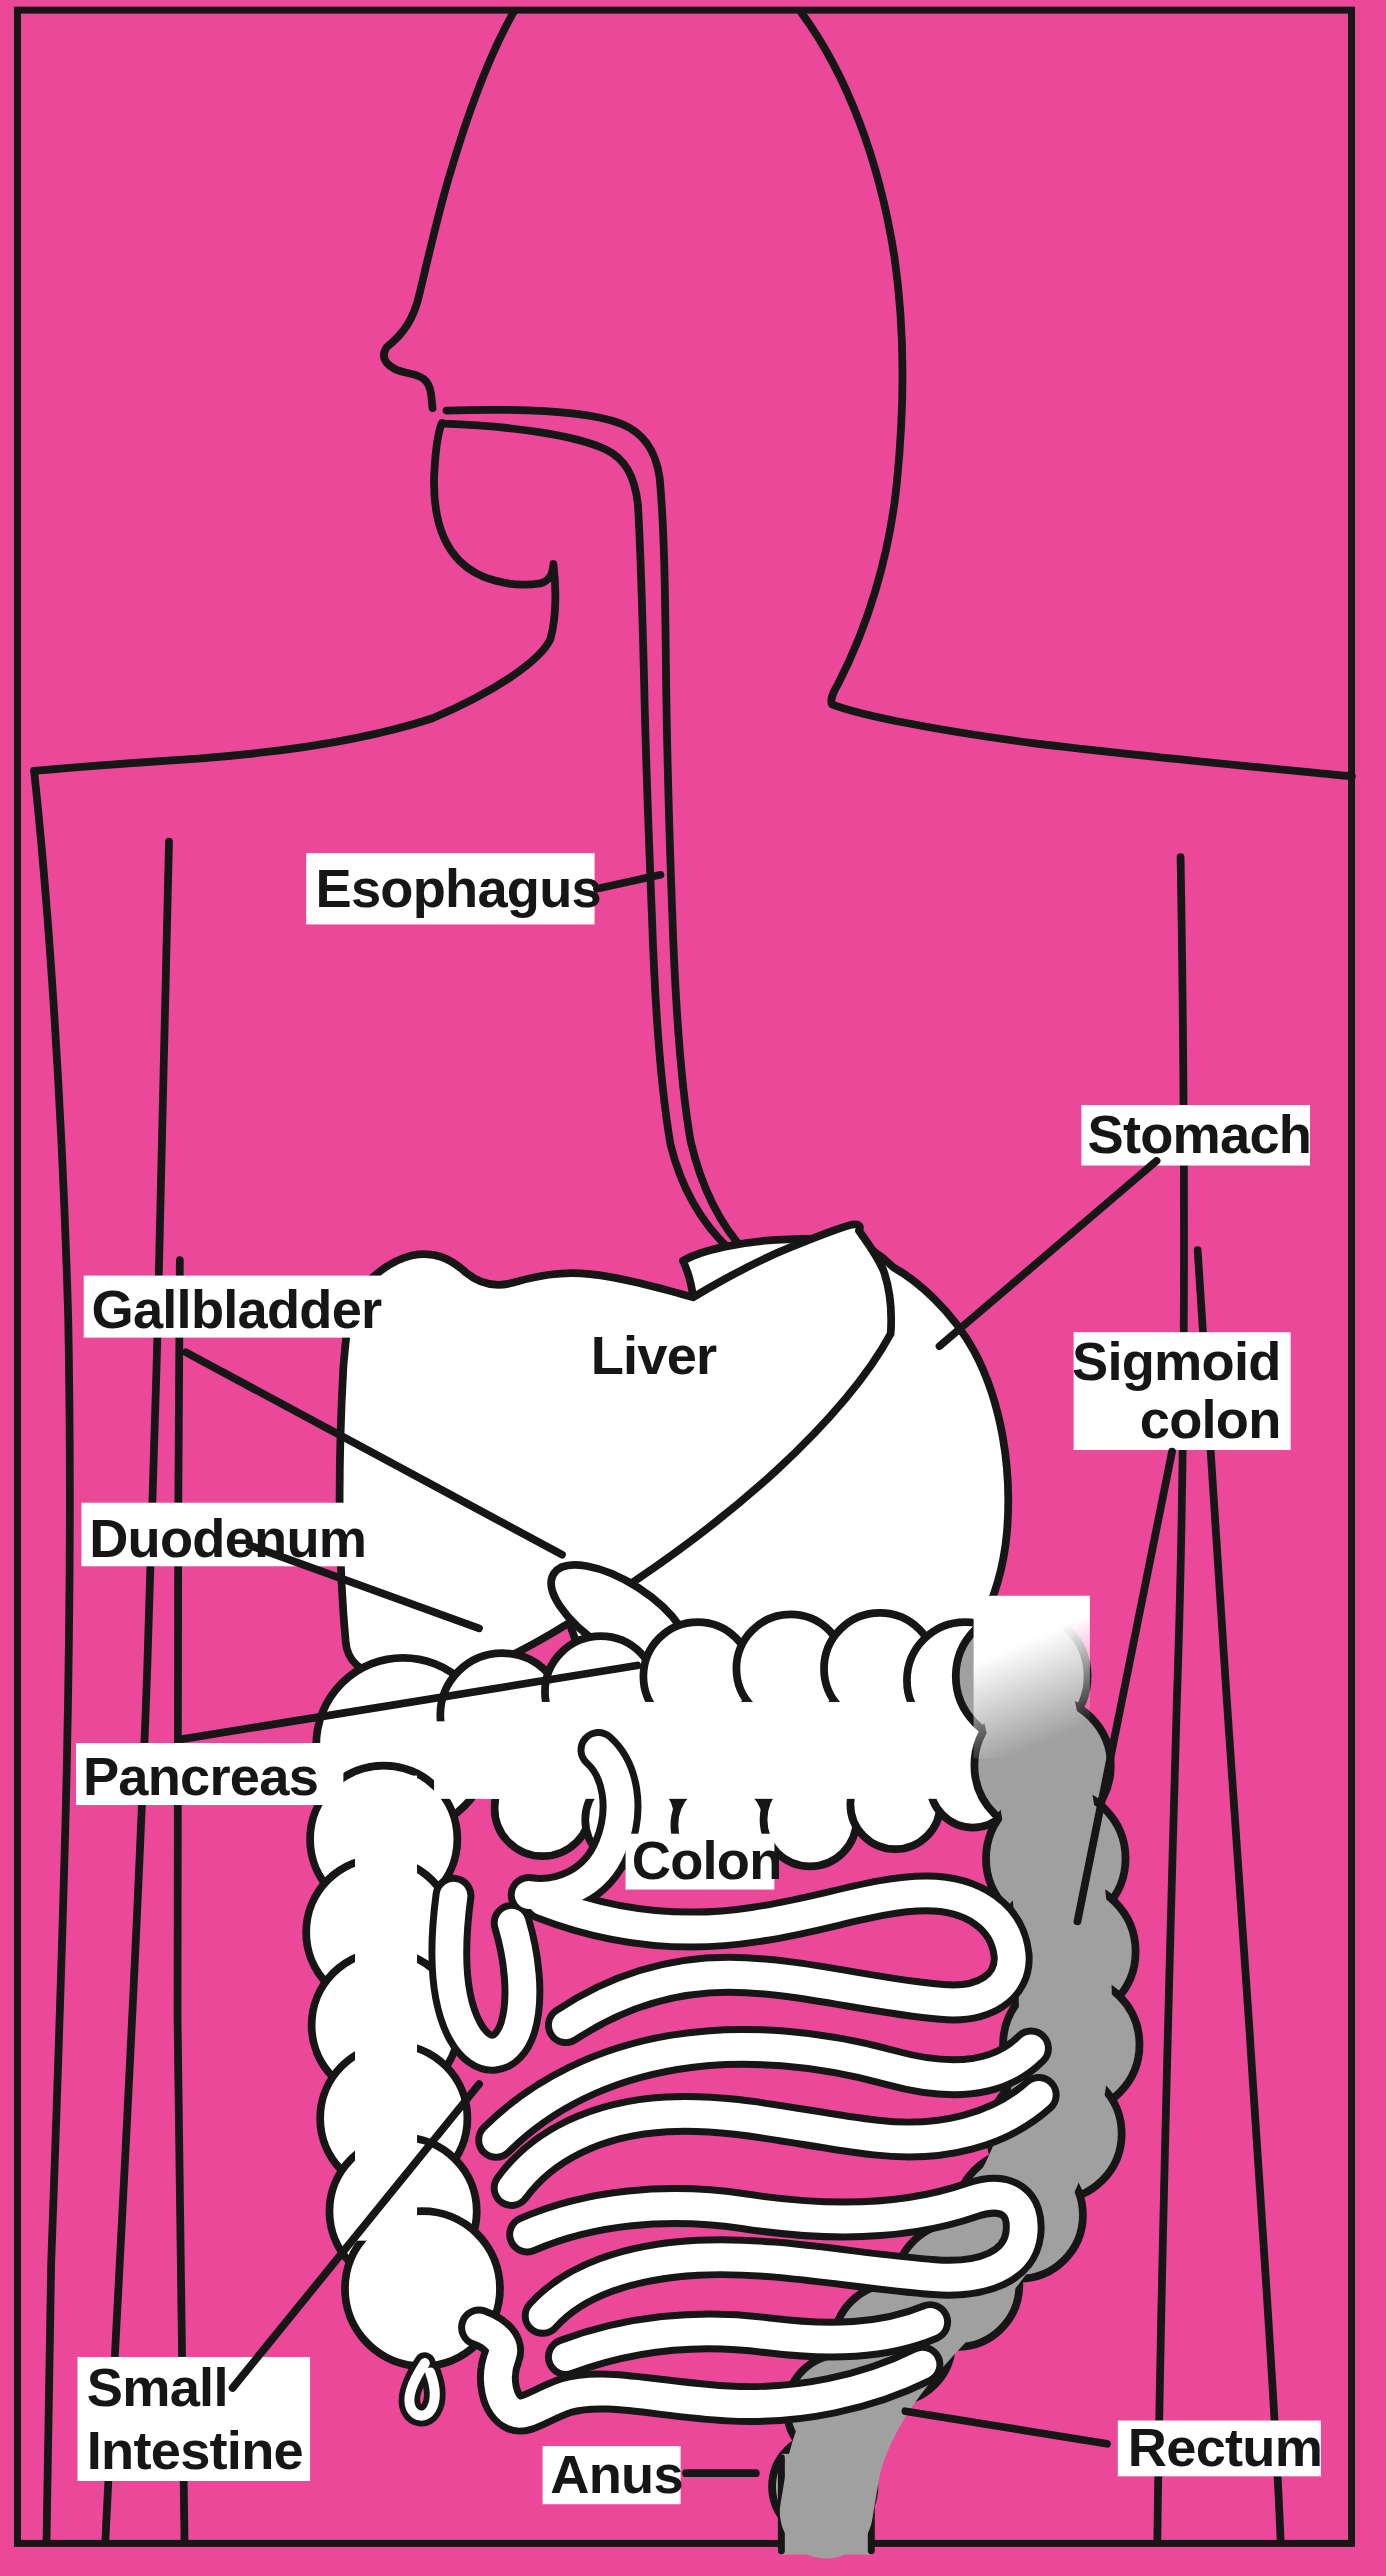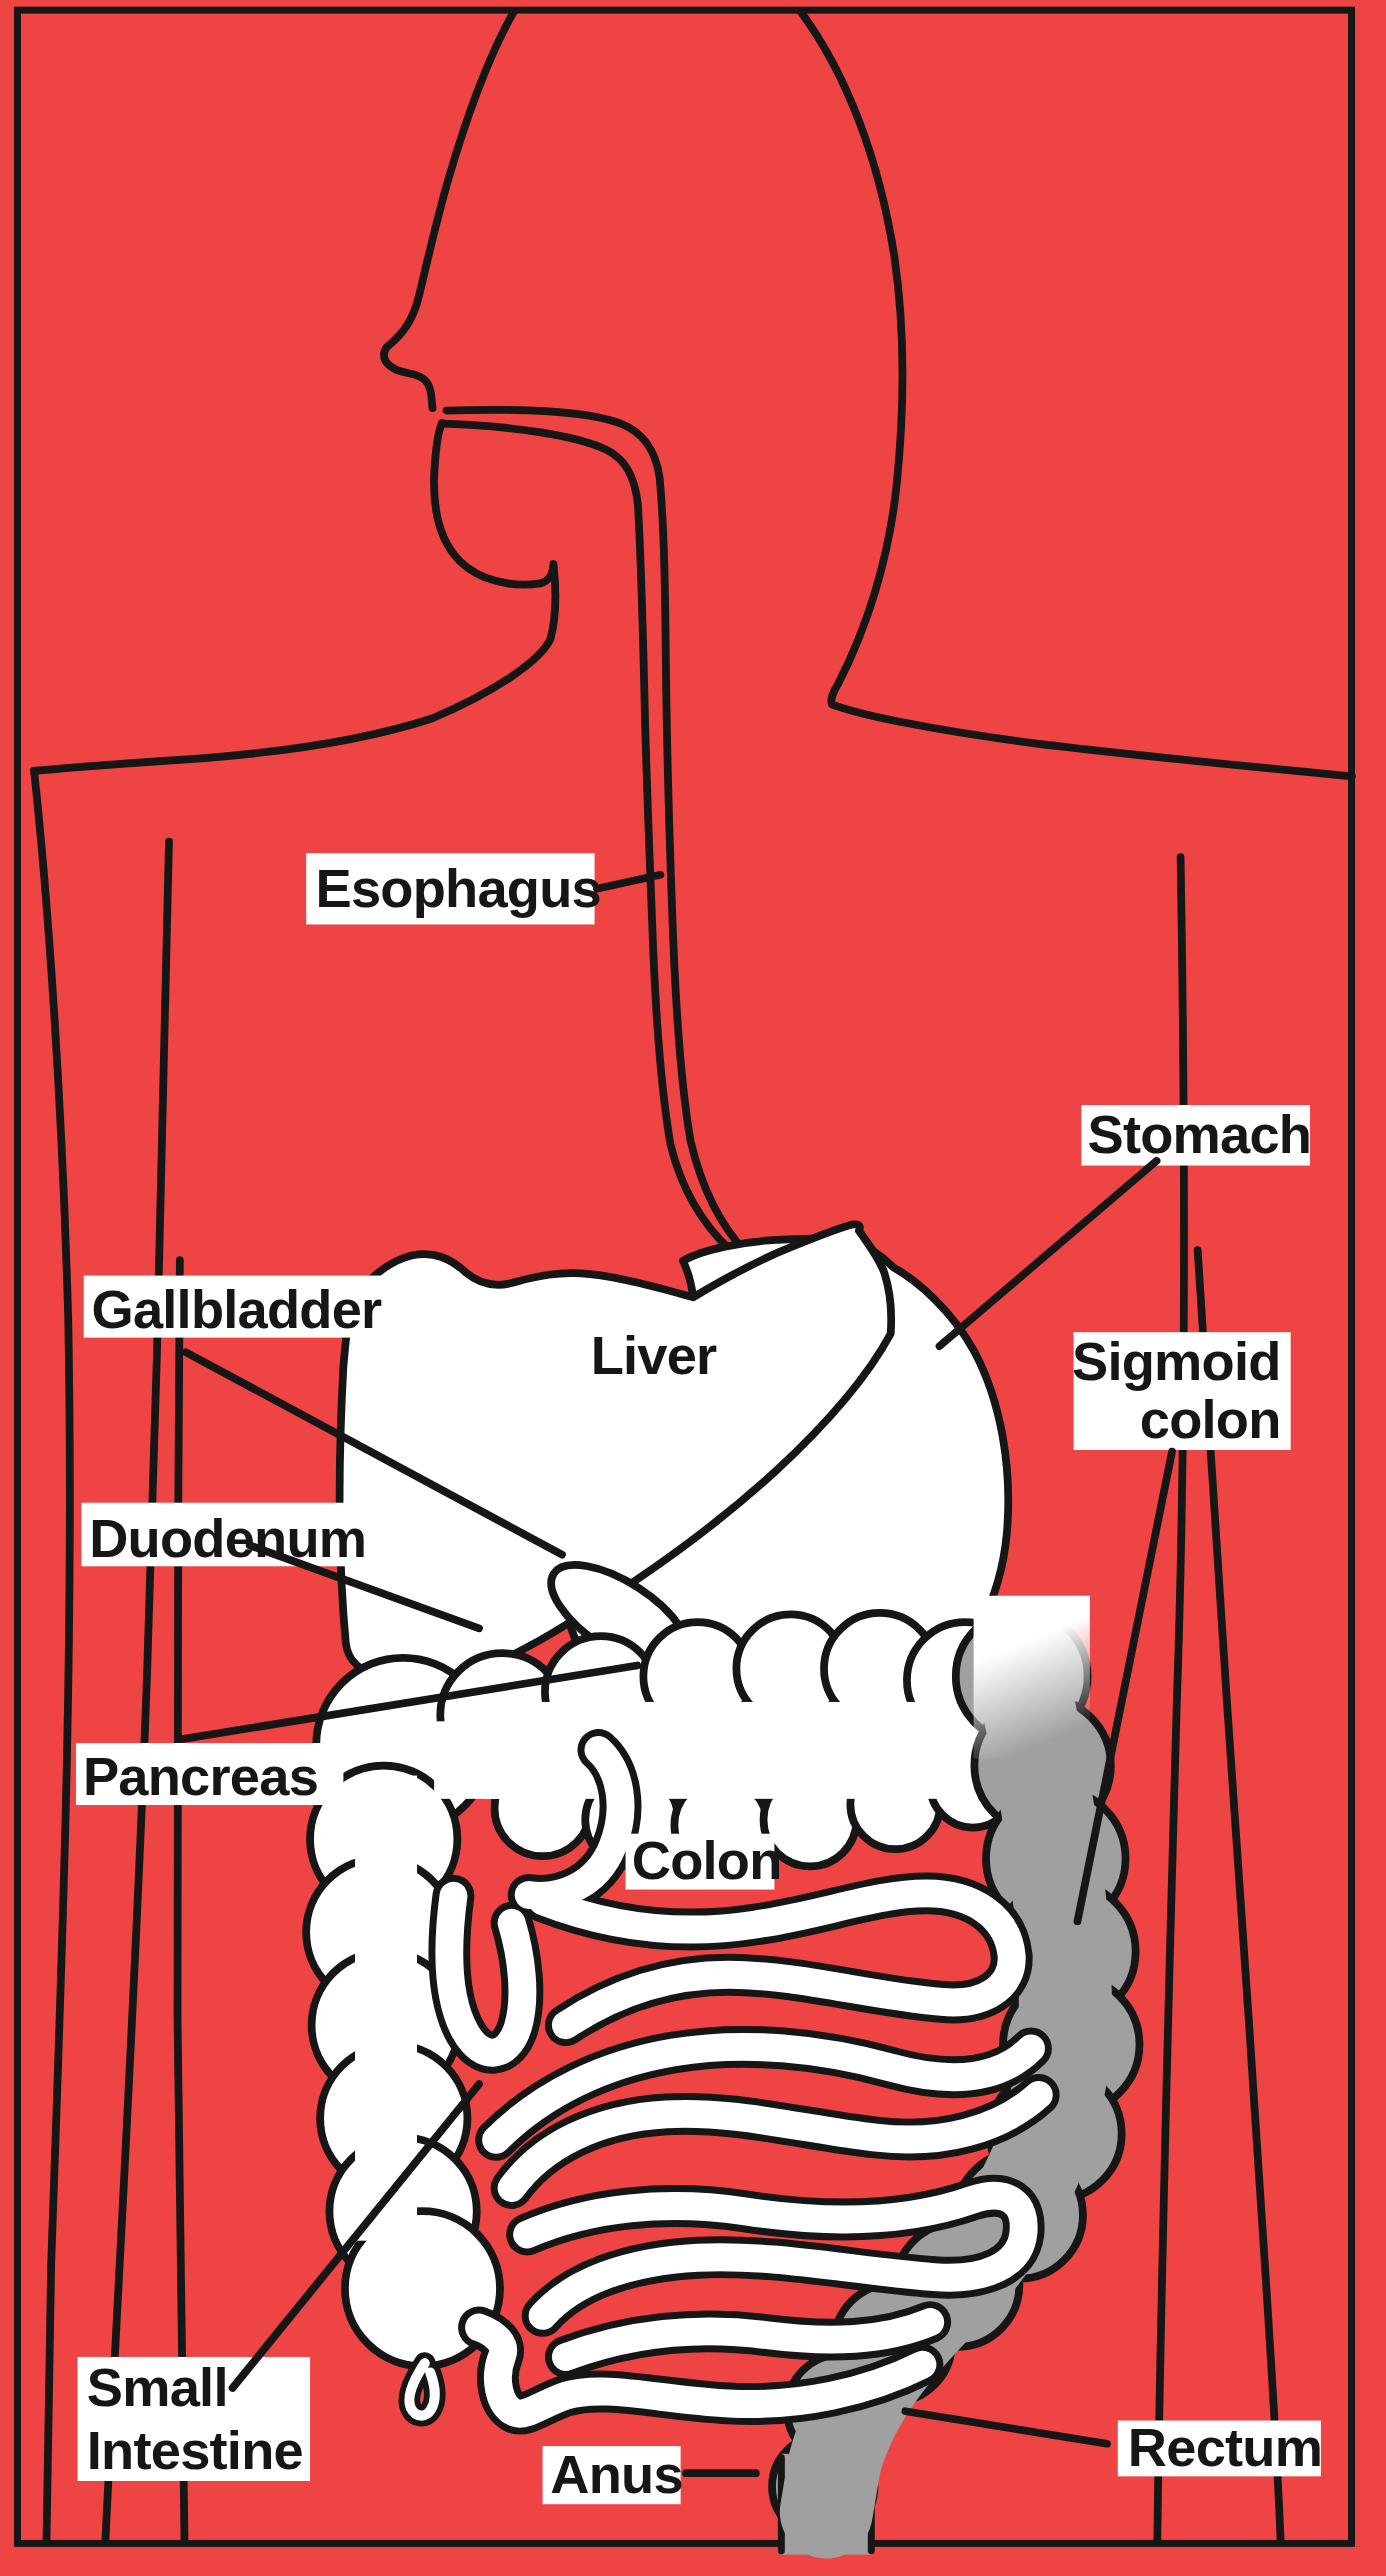--- a/index.html
+++ b/index.html
@@ -1,16 +1,16 @@
 <!DOCTYPE html>
 <html style="font-size:12.4px"><head>
 <meta charset="utf-8">
 <style>
   html,body{margin:0;padding:0;background:#fff;}
-  .page{width:1386px;height:2576px;position:relative;background:#ef4444;}
+  .page{width:1386px;height:2576px;position:relative;background:#ec4899;}
   svg{display:block;}
   .ln{fill:none;stroke:#161616;stroke-width:10;stroke-linecap:round;stroke-linejoin:round;}
   .thin{fill:none;stroke:#161616;stroke-width:9;stroke-linecap:round;}
   .organ{fill:#ffffff;stroke:#161616;stroke-width:10;stroke-linejoin:round;}
   .grayblob{fill:#a0a0a0;stroke:#161616;stroke-width:10;}
   .grayfill{fill:#a0a0a0;stroke:none;}
   .whitefill{fill:#ffffff;stroke:none;}
   .tubeB{fill:none;stroke:#161616;stroke-width:54;stroke-linecap:round;stroke-linejoin:round;}
   .tubeW{fill:none;stroke:#ffffff;stroke-width:36;stroke-linecap:round;stroke-linejoin:round;}
   .tubeBs{fill:none;stroke:#161616;stroke-width:28;stroke-linecap:round;}

